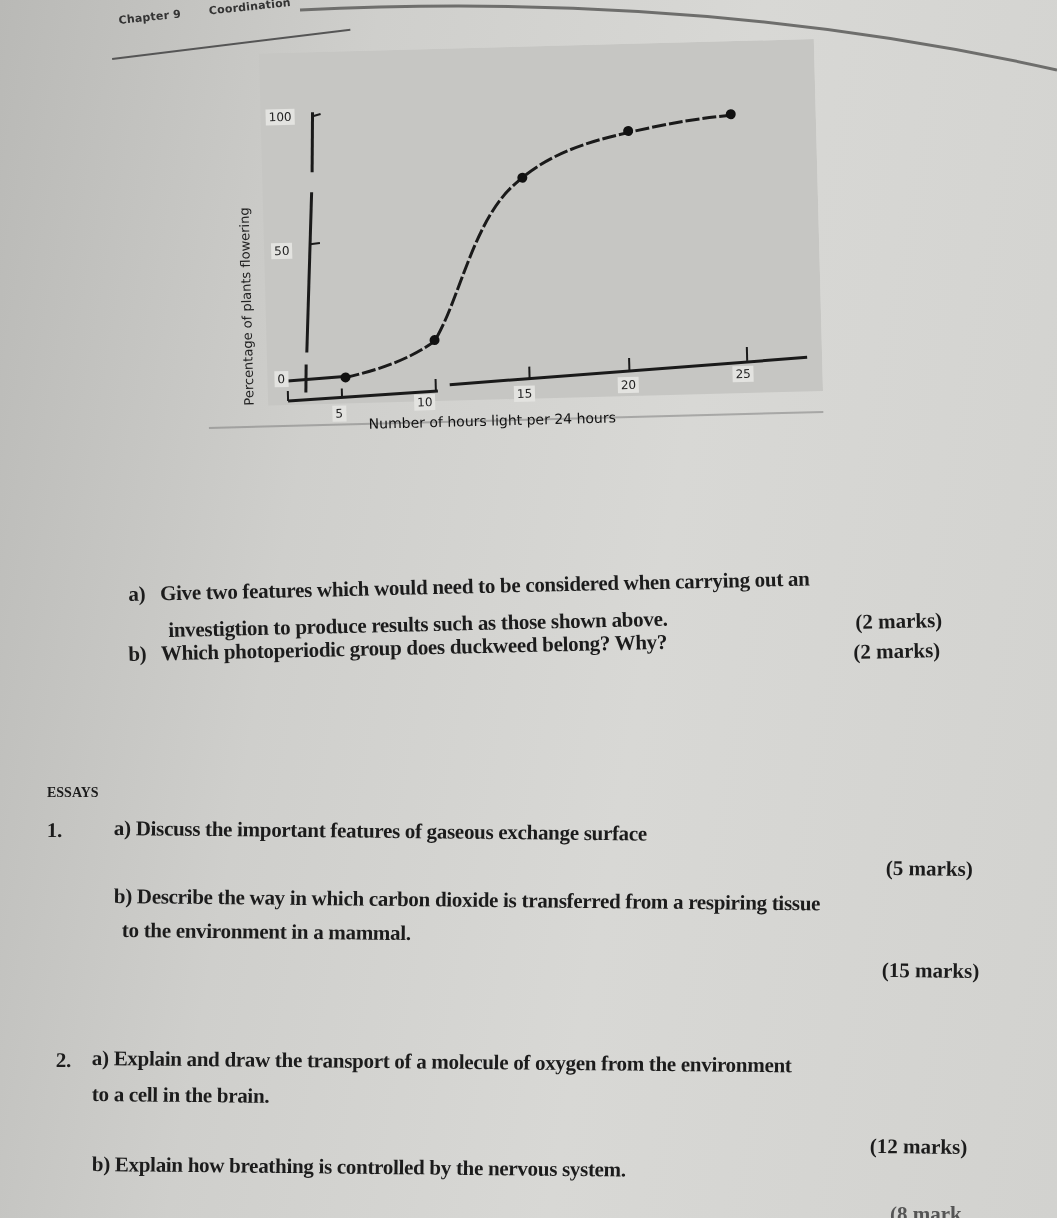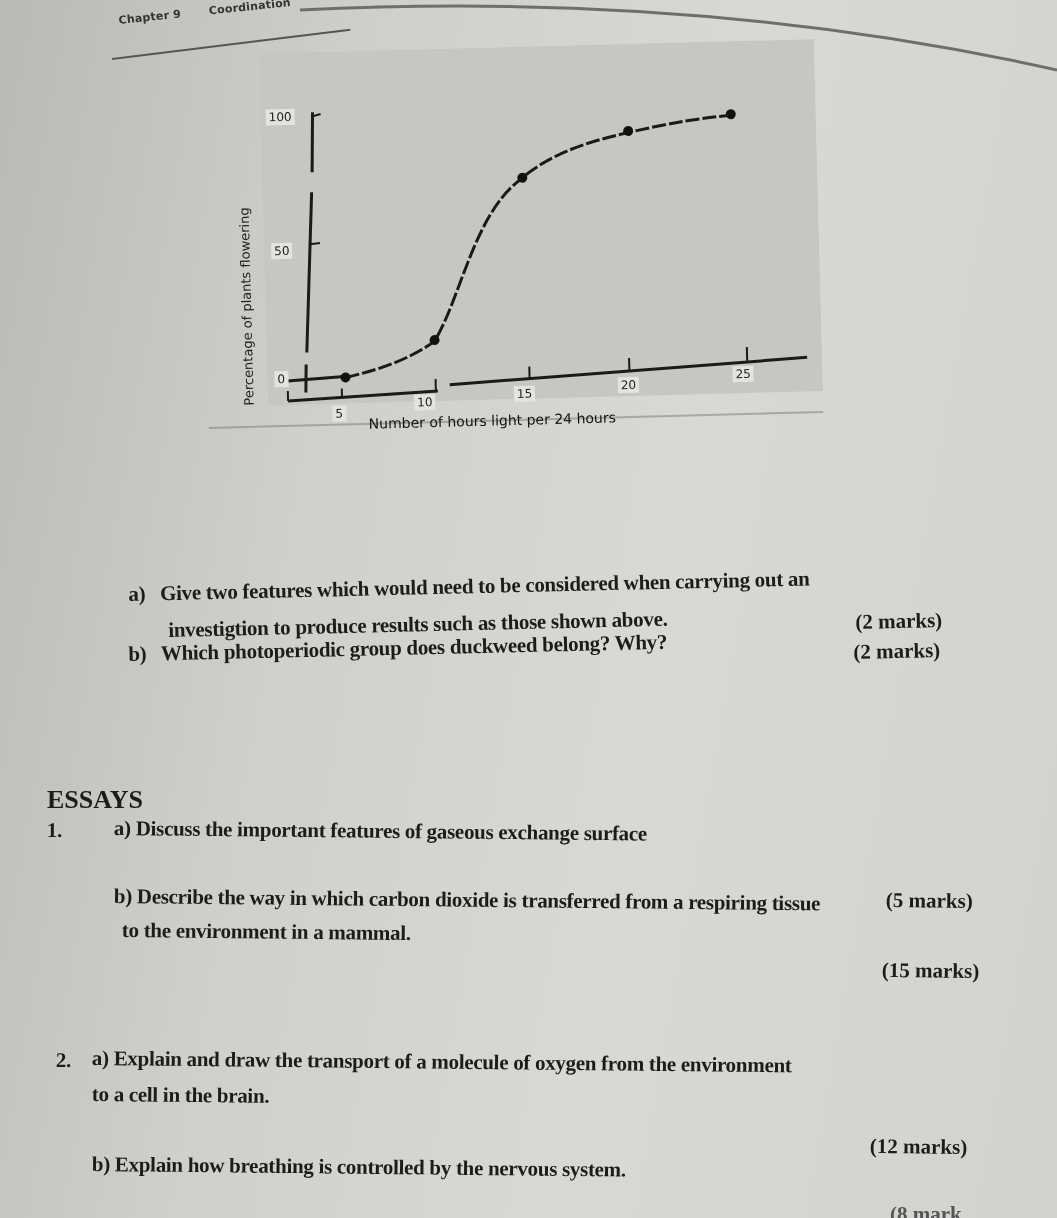--- a/index.html
+++ b/index.html
@@ -40,21 +40,21 @@
   }
   .chart-wrap .xlabel {
     position: absolute; left: 160px; top: 365px;
     font-family: "DejaVu Sans", sans-serif; font-size: 14px; color: #111;
   }
   .q { position: absolute; font-size: 21px; font-weight: bold; letter-spacing: -0.3px; line-height: 1.2; }
   .q-normal { font-weight: normal; }
   .tilt-a { transform: rotate(-1.3deg); transform-origin: left top; }
   .tilt-b { transform: rotate(0.6deg); transform-origin: left top; }
   .marks { position: absolute; font-size: 21px; font-weight: bold; }
-  .section-title { position: absolute; left: 47px; top: 785px; font-size: 26px; font-weight: bold; }
+  .section-title { position: absolute; left: 47px; top: 785px; font-size: 14px; font-weight: bold; }
 </style>
 </head>
 <body>
 
 <svg class="page-edge" width="1057" height="1218">
   <path d="M 300 10 Q 700 -10 1057 70" stroke="#6e6e6c" stroke-width="3" fill="none"></path>
 </svg>
 
 <div class="header">
   <span>Chapter 9</span>
@@ -115,21 +115,21 @@
 <div class="q tilt-a" style="left:128px; top:642px;">
   <span>b)</span>&nbsp;&nbsp;
   <span>Which photoperiodic group does duckweed belong? Why?</span>
 </div>
 <div class="marks tilt-a" style="left:853px; top:640px;">(2 marks)</div>
 
 <div class="section-title">ESSAYS</div>
 
 <div class="q tilt-b" style="left:47px; top:818px; width:30px;">1.</div>
 <div class="q tilt-b" style="left:114px; top:816px;">a) Discuss the important features of gaseous exchange surface</div>
-<div class="marks tilt-b" style="left:886px; top:856px;margin-top:32px;">(5 marks)</div>
+<div class="marks tilt-b" style="left:886px; top:856px;">(5 marks)</div>
 <div class="q tilt-b" style="left:114px; top:884px;">b) Describe the way in which carbon dioxide is transferred from a respiring tissue</div>
 <div class="q tilt-b" style="left:122px; top:918px;">to the environment in a mammal.</div>
 <div class="marks tilt-b" style="left:882px; top:958px;">(15 marks)</div>
 
 <div class="q tilt-b" style="left:56px; top:1048px; width:30px;">2.</div>
 <div class="q tilt-b" style="left:92px; top:1046px;">a) Explain and draw the transport of a molecule of oxygen from the environment</div>
 <div class="q tilt-b" style="left:92px; top:1082px;">to a cell in the brain.</div>
 <div class="marks tilt-b" style="left:870px; top:1134px;">(12 marks)</div>
 <div class="q tilt-b" style="left:92px; top:1152px;">b) Explain how breathing is controlled by the nervous system.</div>
 <div class="marks q-normal" style="left:890px; top:1202px; color:#555;">(8 mark</div>

